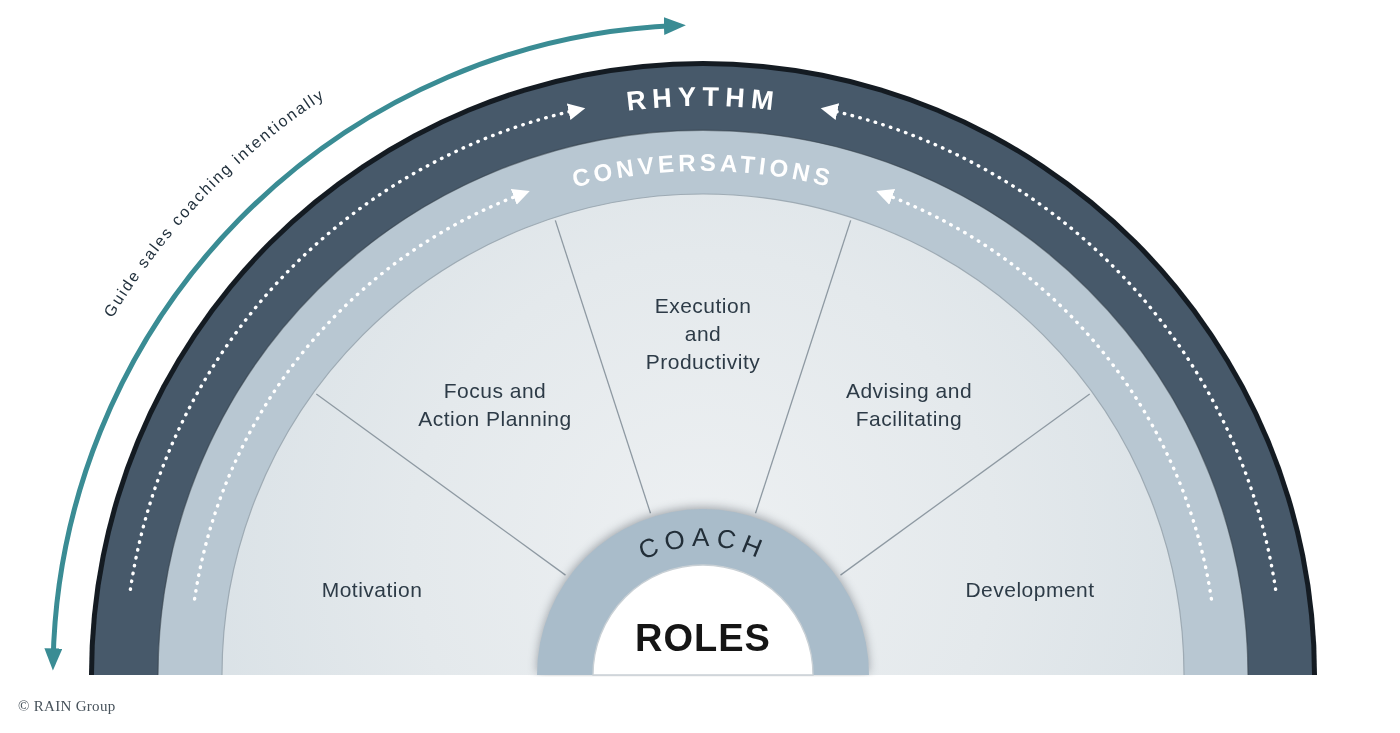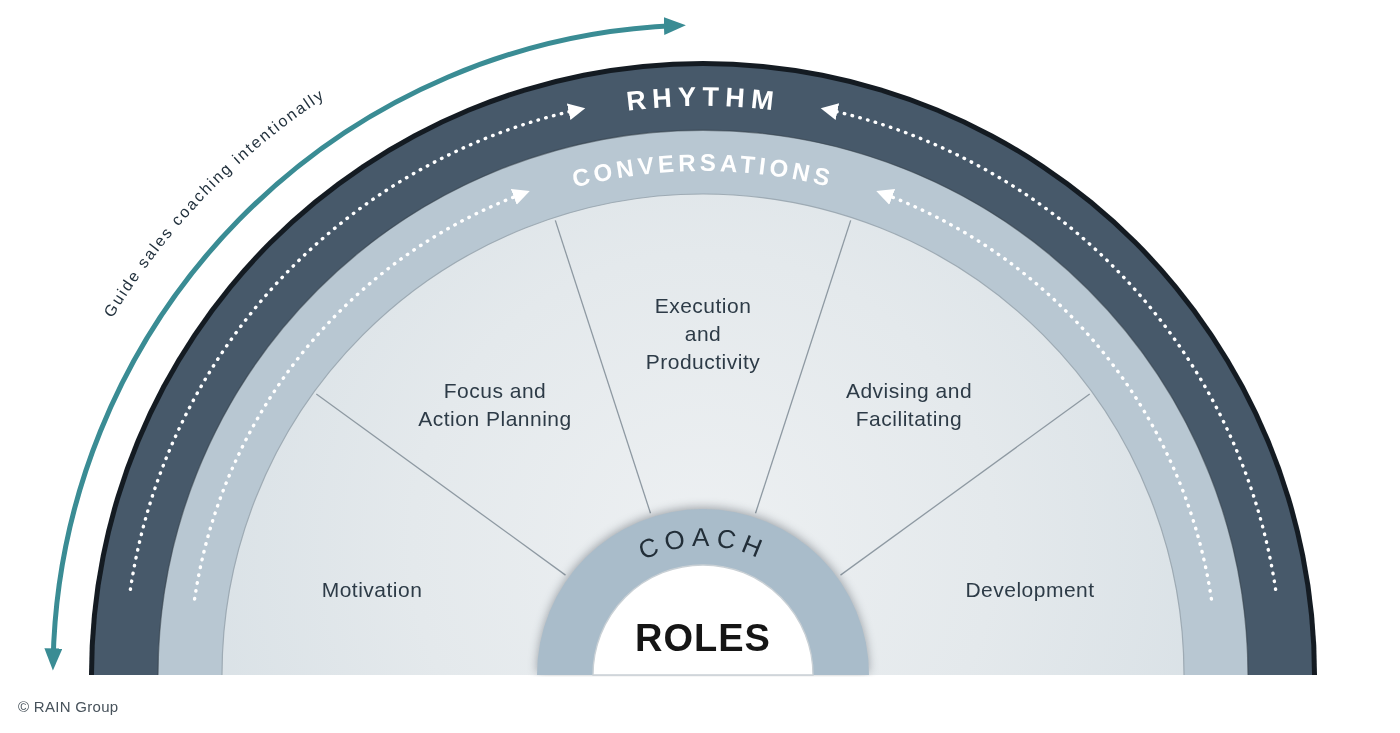--- a/index.html
+++ b/index.html
@@ -1,20 +1,20 @@
 <!DOCTYPE html>
 <html><head>
 <meta charset="utf-8">
 <style>
   html,body{margin:0;padding:0;background:#ffffff;}
   .stage{position:relative;width:1400px;height:733px;background:#ffffff;overflow:hidden;
          font-family:"Liberation Sans","DejaVu Sans",sans-serif;}
   svg{position:absolute;left:0;top:0;}
   .footer{position:absolute;left:18px;top:698px;font-size:15px;color:#47525b;
-          letter-spacing:.3px;font-family:Liberation Sans, sans-serif;}
+          letter-spacing:.3px;font-family:Liberation Serif, serif;}
   .seg-label{fill:#2d3b47;font-size:21px;letter-spacing:.5px;}
   .ring-label{fill:#ffffff;font-weight:700;}
   .coach-label{fill:#222e38;font-size:26px;letter-spacing:6px;}
   .roles-label{fill:#151515;font-weight:700;font-size:38px;letter-spacing:1px;}
   .caption{fill:#22313d;font-size:16px;letter-spacing:2px;}
 </style>
 </head>
 <body>
 
 <div class="stage">

